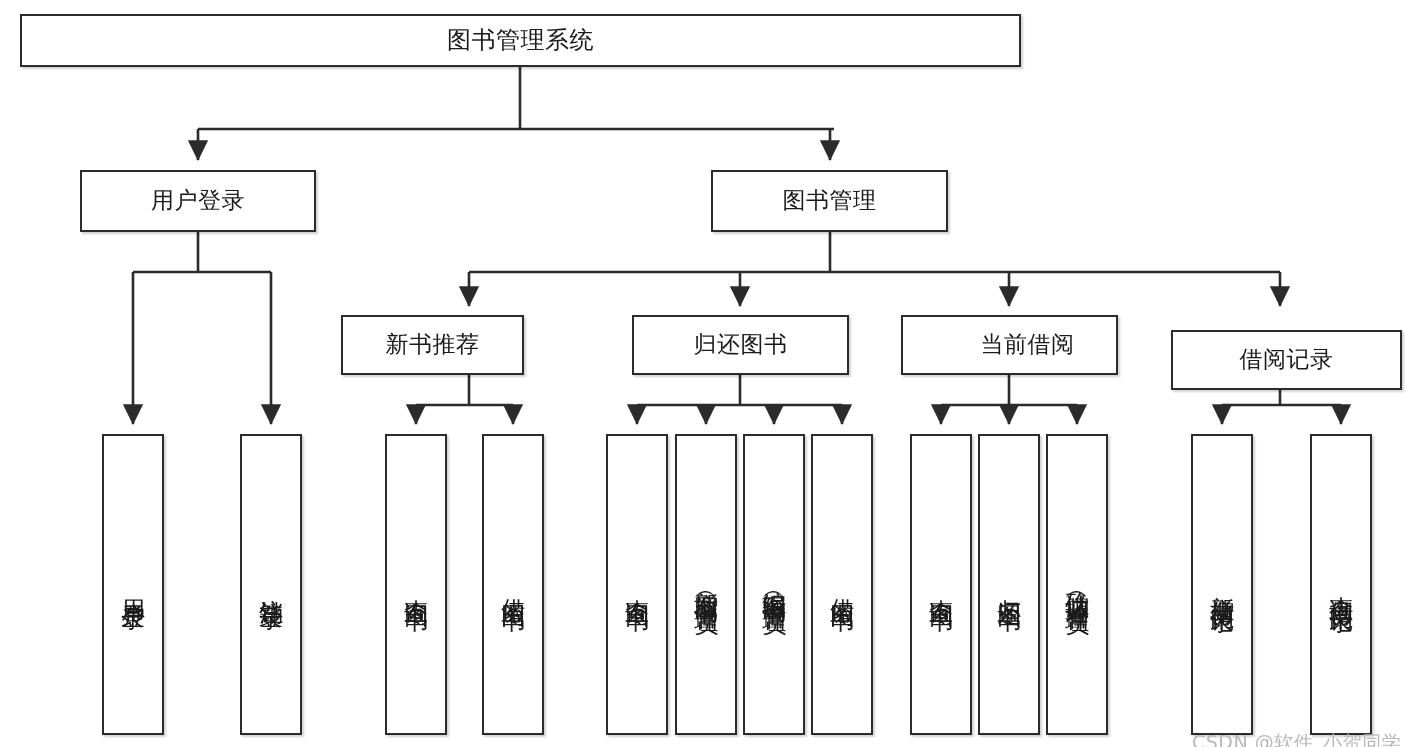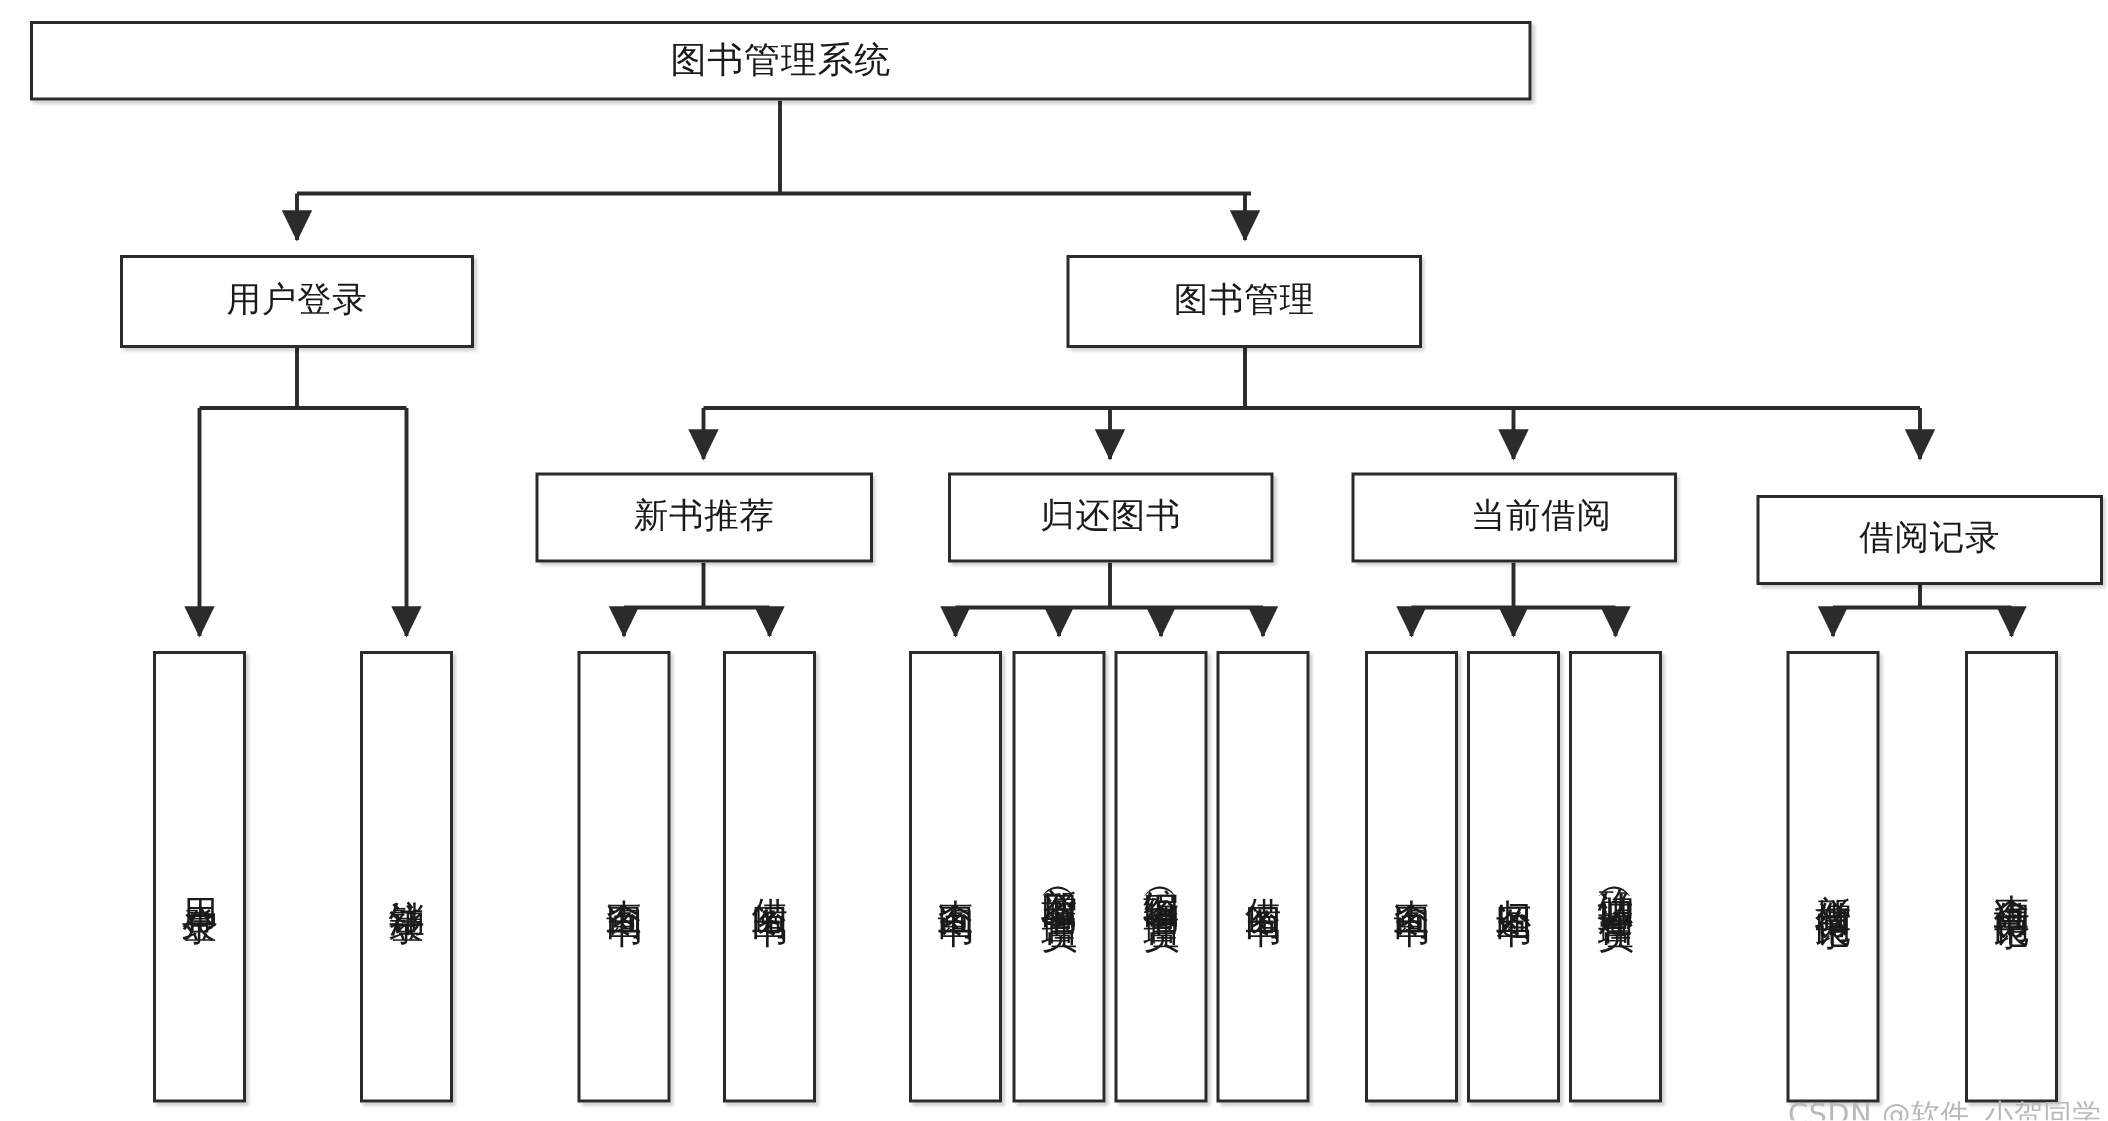--- a/index.html
+++ b/index.html
@@ -134,21 +134,21 @@
   </div>
 
   <div class="node horiz" style="left:80px; top:170px; width:236px; height:62px;">
     <span class="label">用户登录</span>
   </div>
 
   <div class="node horiz" style="left:711px; top:170px; width:237px; height:62px;">
     <span class="label">图书管理</span>
   </div>
 
-  <div class="node horiz" style="left:357px; top:315px; width:225px; height:60px;">
+  <div class="node horiz" style="left:341px; top:315px; width:183px; height:60px;">
     <span class="label">新书推荐</span>
   </div>
 
   <div class="node horiz" style="left:632px; top:315px; width:217px; height:60px;">
     <span class="label">归还图书</span>
   </div>
 
   <div class="node horiz" style="left:901px; top:315px; width:217px; height:60px;padding-left:36px;">
     <span class="label">当前借阅</span>
   </div>

